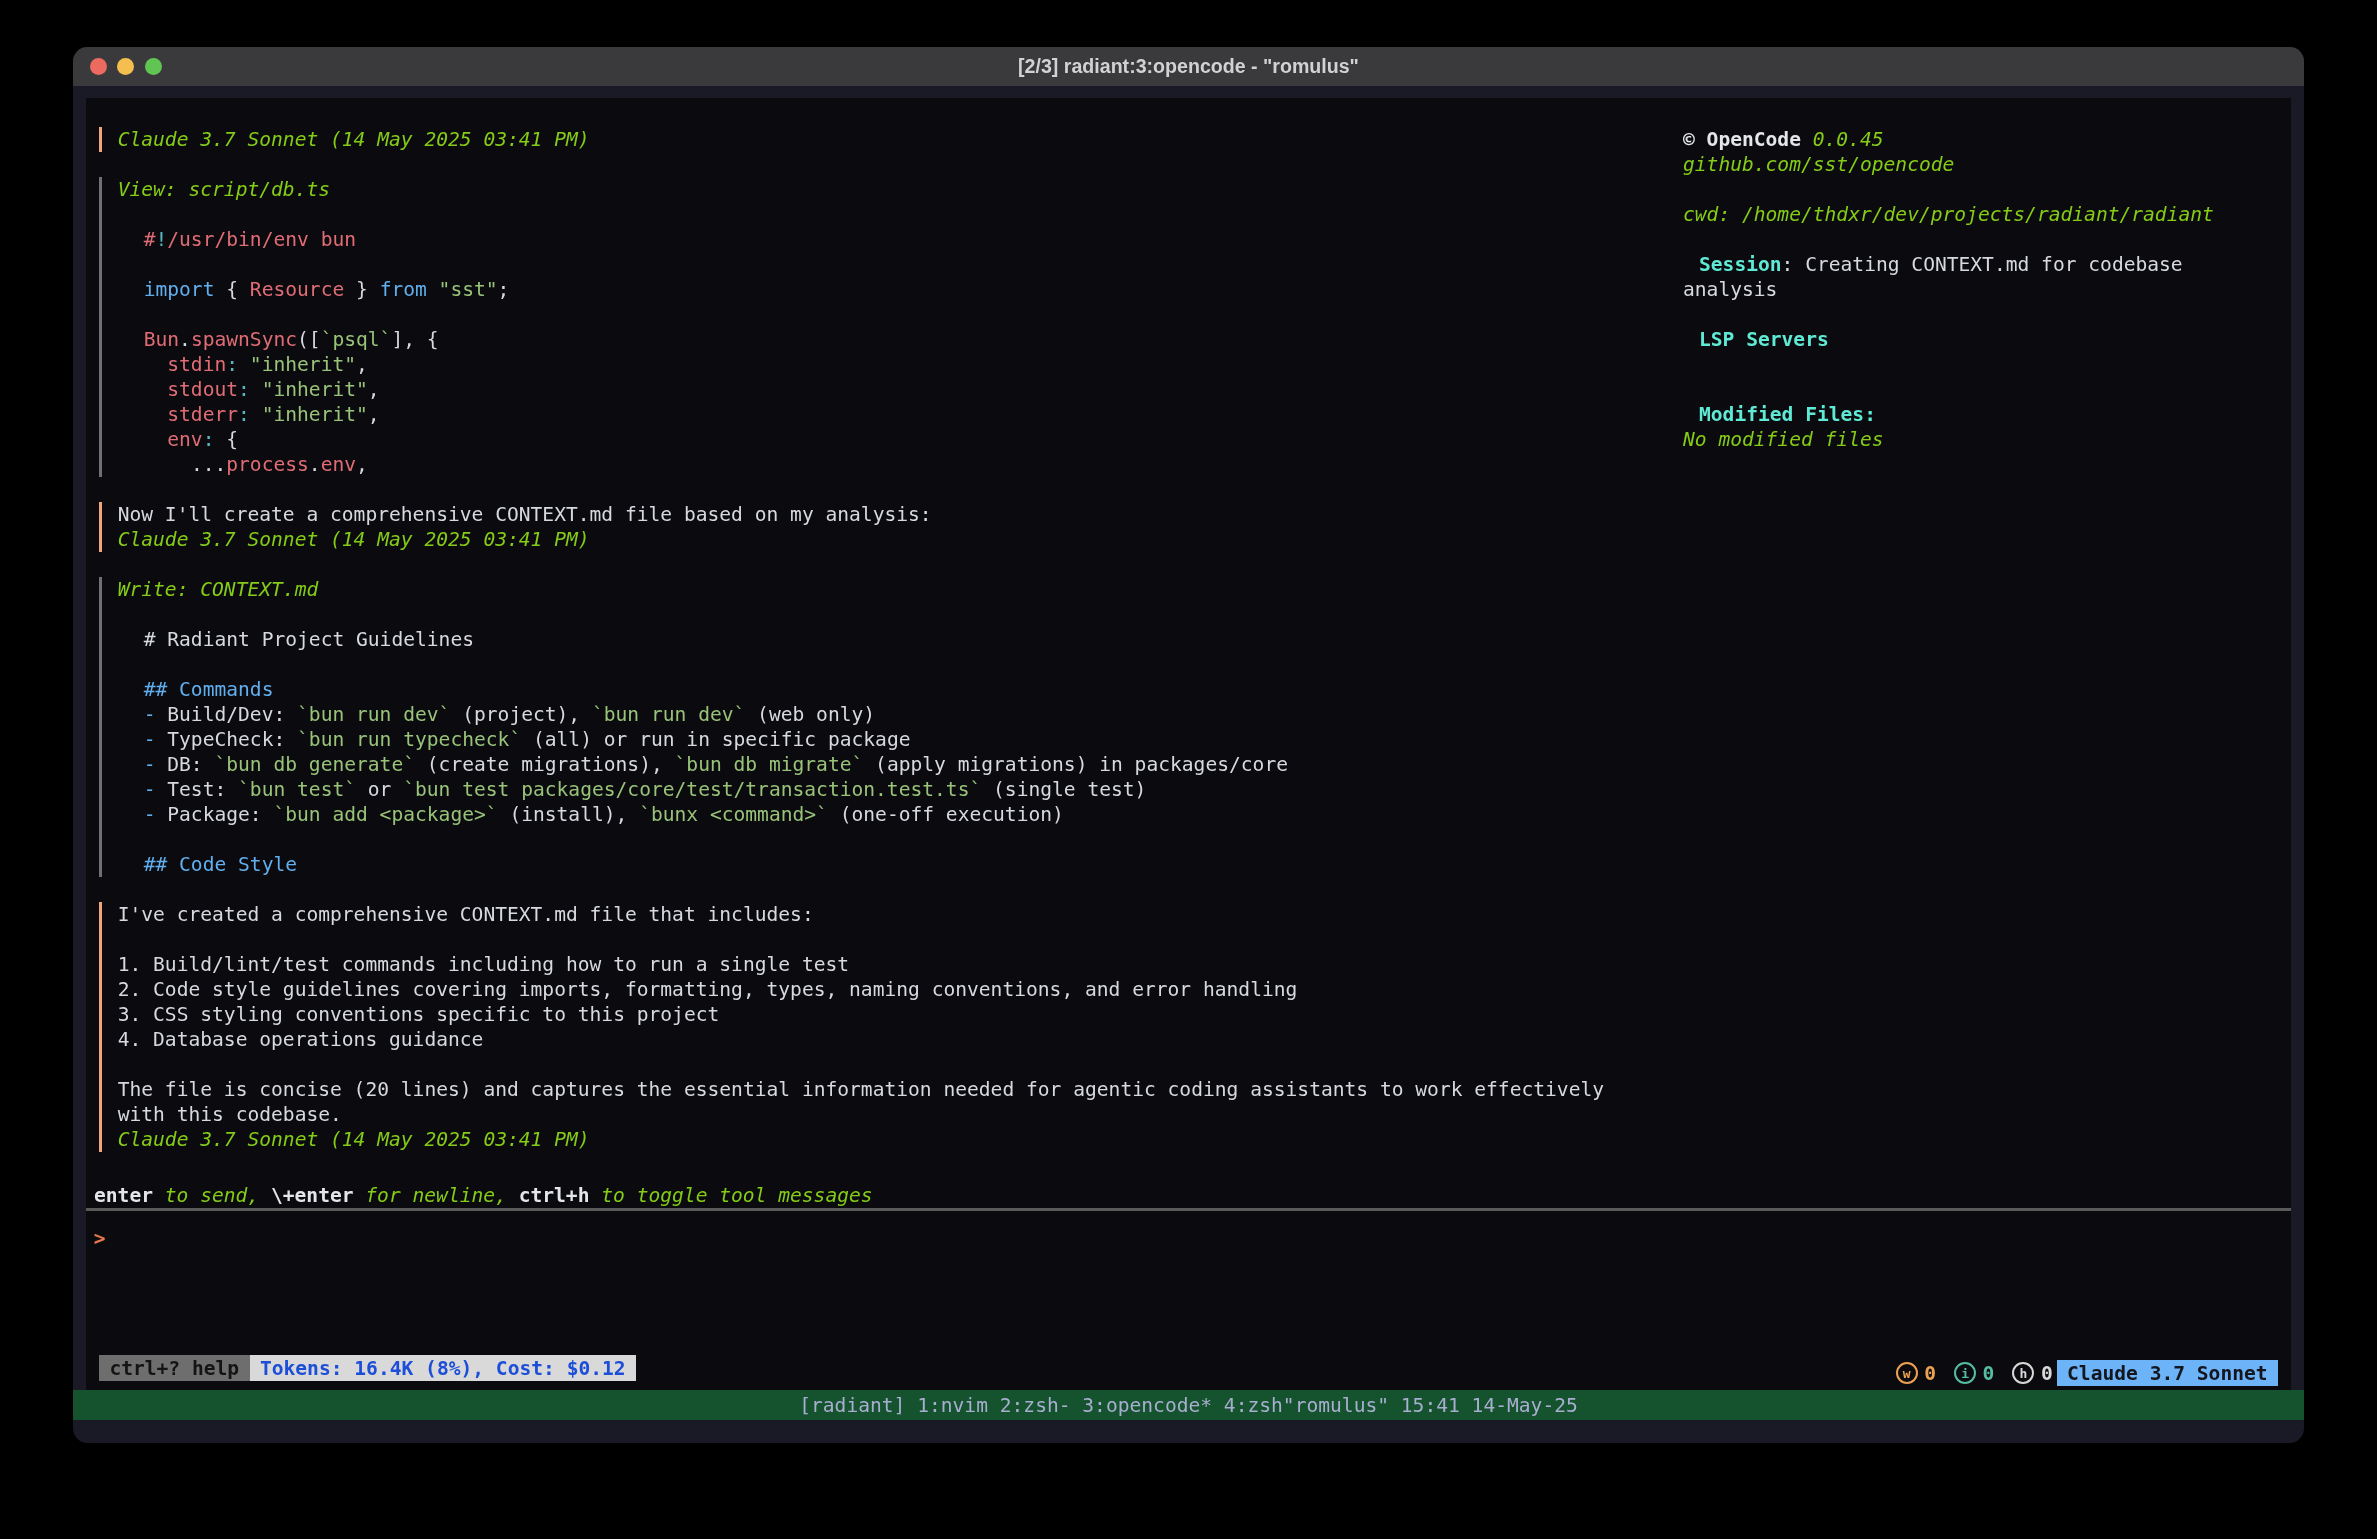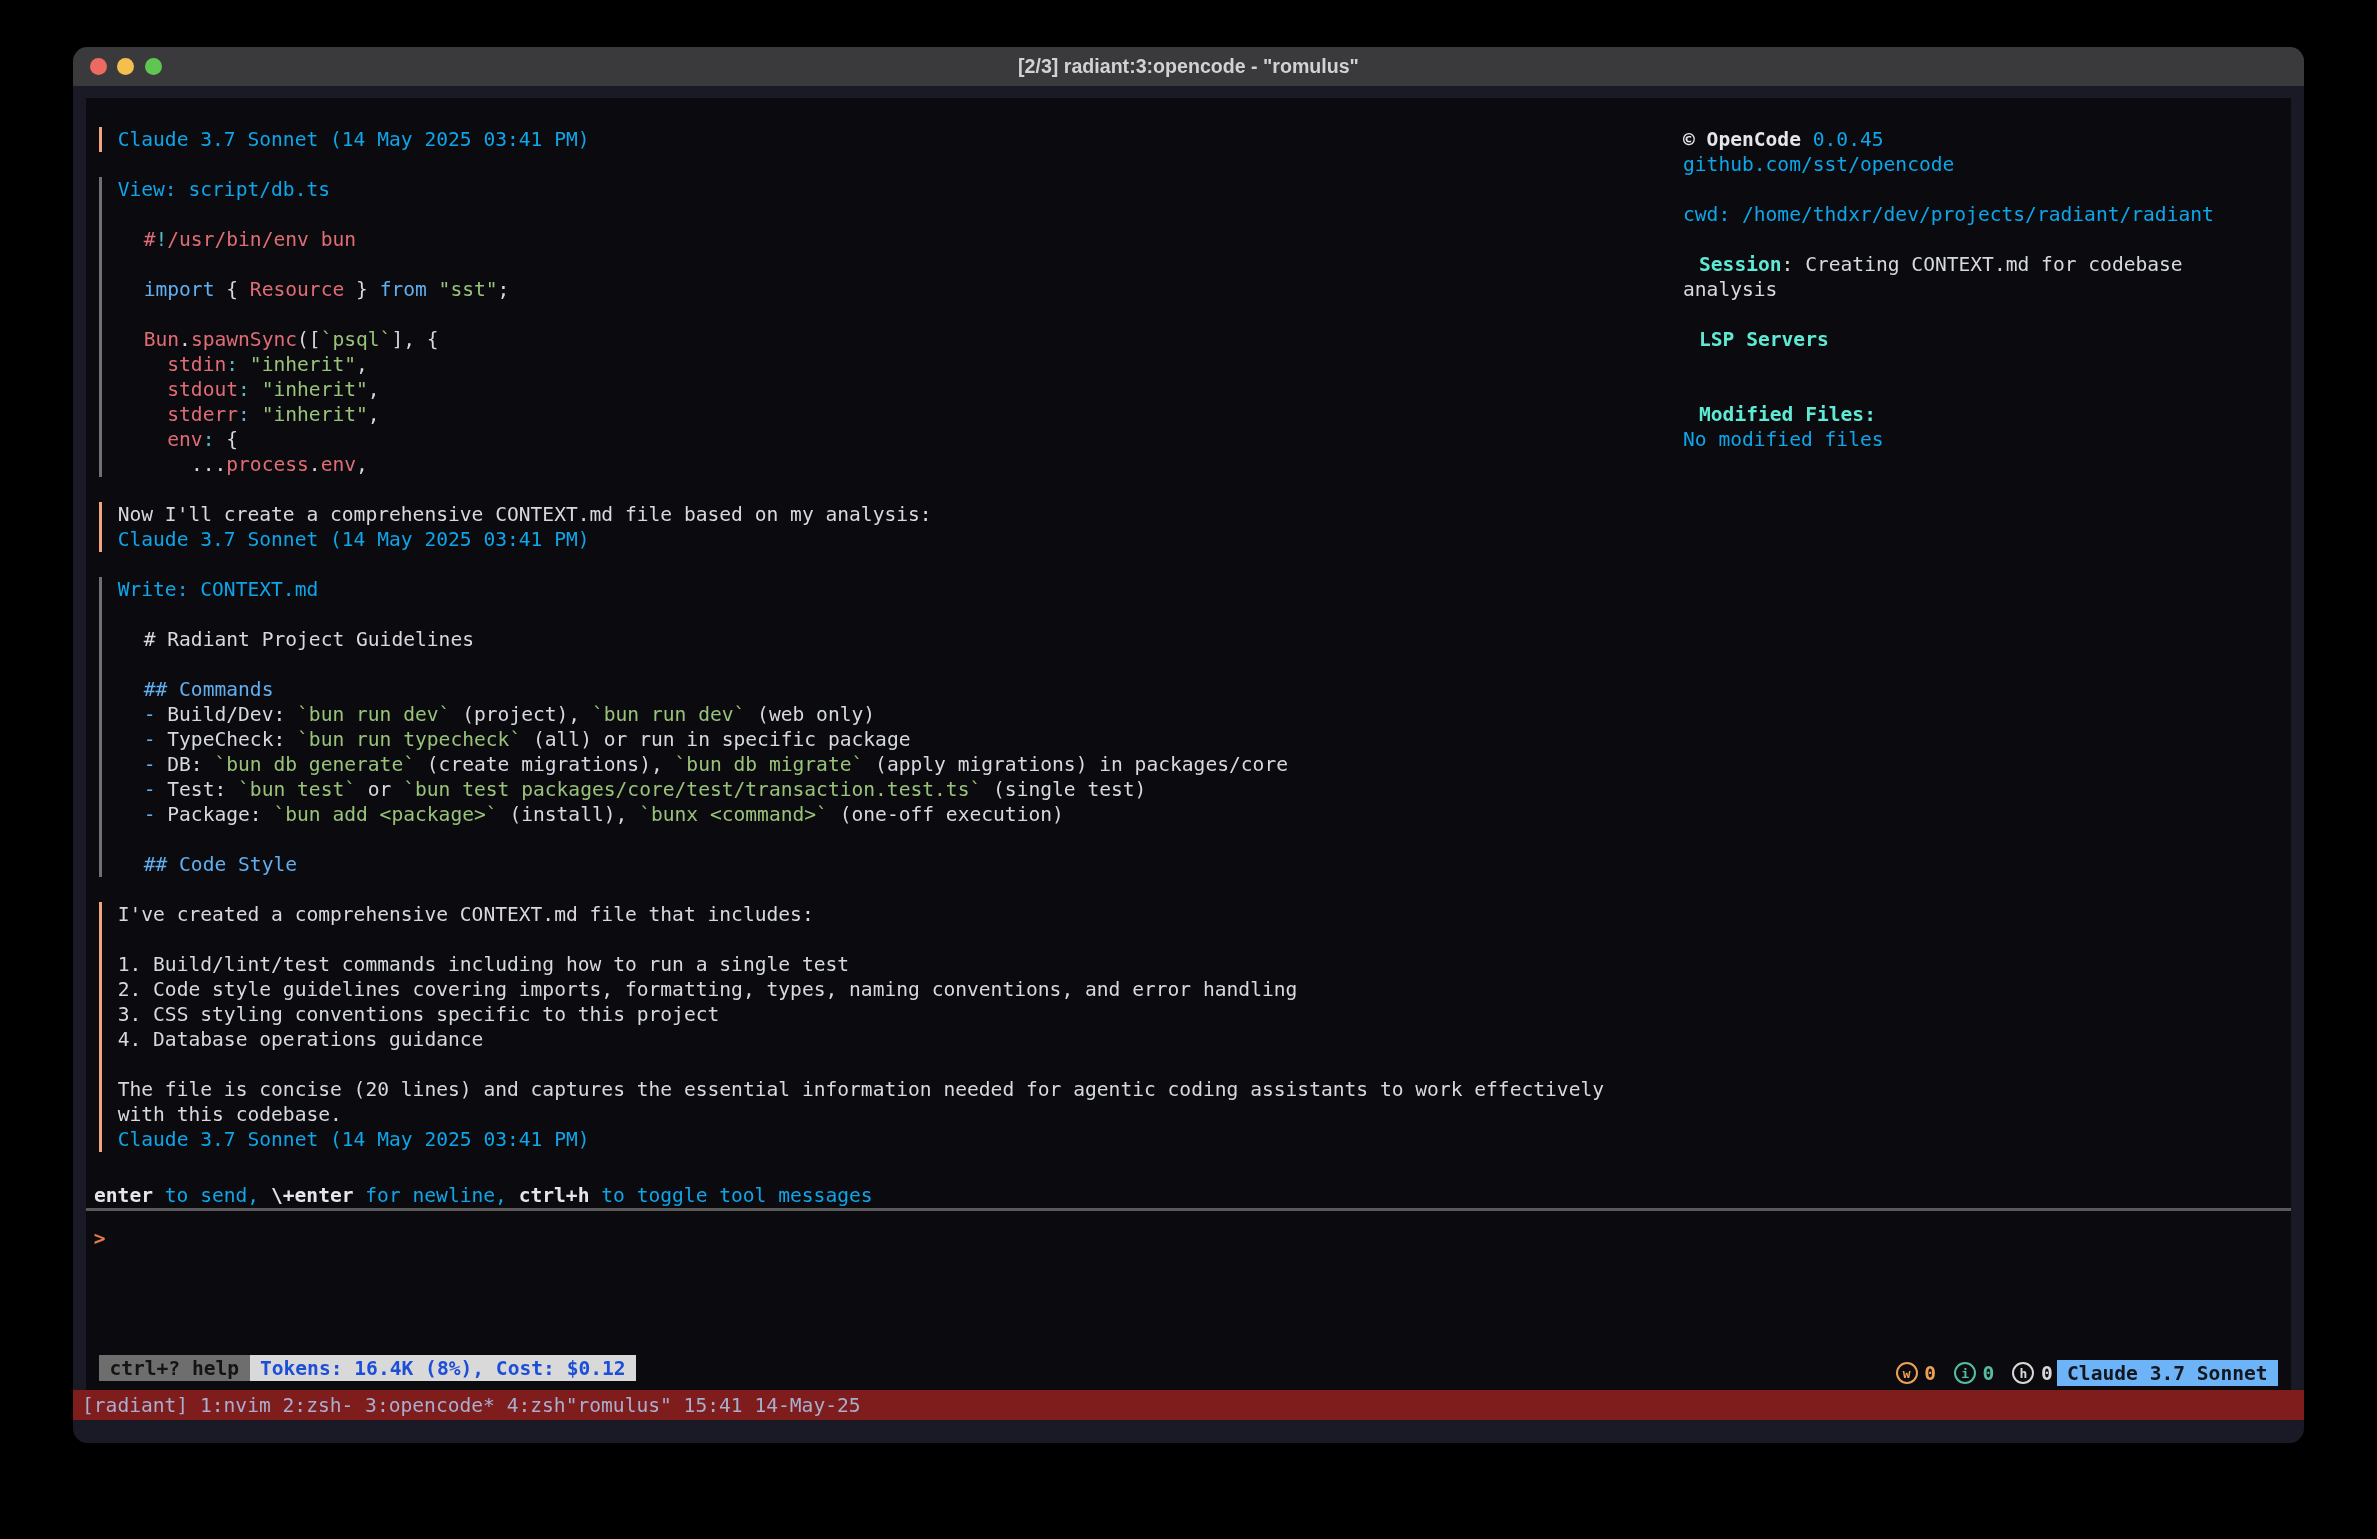--- a/index.html
+++ b/index.html
@@ -21,21 +21,21 @@
   .tui{position:absolute;left:13px;right:13px;top:51px;height:1292px;background:#0b0b0f;}
 
   .main{width:1540px;padding:29px 0 0 13px;box-sizing:border-box;}
   .block{border-left:3.9px solid #707070;padding-left:15.7px;margin-bottom:25px;}
   .block.acc-orange{border-left-color:#f0a47e;}
   .block.acc-gray{border-left-color:#707070;}
   .line{font-size:19.6px;line-height:25px;min-height:25px;white-space:pre-wrap;
         word-break:break-word;}
   .line.ind{padding-left:26px;}
 
-  .c-gray{color:#0ea5e9;} .c-white{color:#d6d9de;} .c-pink{color:#e06c75;}
+  .c-gray{color:#84cc16;font-style:italic;} .c-white{color:#d6d9de;} .c-pink{color:#e06c75;}
   .c-green{color:#98c379;} .c-blue{color:#61afef;} .c-cyan{color:#56b6c2;}
   .c-wb{color:#e4e6ea;font-weight:bold;} .c-ob{color:#5eead4;font-weight:bold;margin-left:16px;}
 
   
   .editor{margin-top:31px;}
   .hint{padding-left:8px;}
   .sep{height:3.3px;background:#5a5a5a;margin-top:0;}
   .promptline{margin-top:14.4px;padding-left:7.8px;font-size:19.6px;line-height:25px;
               font-weight:bold;color:#e8794a;}
 
@@ -55,22 +55,22 @@
   .counter{display:inline-flex;align-items:center;margin-left:18px;}
   .ccirc{width:22px;height:22px;border-radius:50%;border:2px solid;box-sizing:border-box;
          display:inline-flex;align-items:center;justify-content:center;
          font-size:13px;font-weight:bold;}
   .ccount{font-size:19.6px;font-weight:bold;margin-left:6.5px;}
   .ct-orange .ccirc{border-color:#eda153;color:#eda153;} .ct-orange .ccount{color:#eda153;}
   .ct-teal .ccirc{border-color:#56bda2;color:#56bda2;} .ct-teal .ccount{color:#56bda2;}
   .ct-white .ccirc{border-color:#d8d8d8;color:#d8d8d8;} .ct-white .ccount{color:#d8d8d8;}
 
   
-  .tmuxbar{position:absolute;left:0;right:0;top:1343px;height:30px;background:#7f1d1d;
-           display:flex;justify-content:flex-start;align-items:center;padding:0 9px;
+  .tmuxbar{position:absolute;left:0;right:0;top:1343px;height:30px;background:#14532d;
+           display:flex;justify-content:center;align-items:center;padding:0 9px;
            font-size:19.6px;color:#a8aed0;}
 </style>
 </head>
 <body>
 
 <div class="window">
   <div class="titlebar">
     <div class="lights">
       <span class="light red"></span>
       <span class="light yellow"></span>

